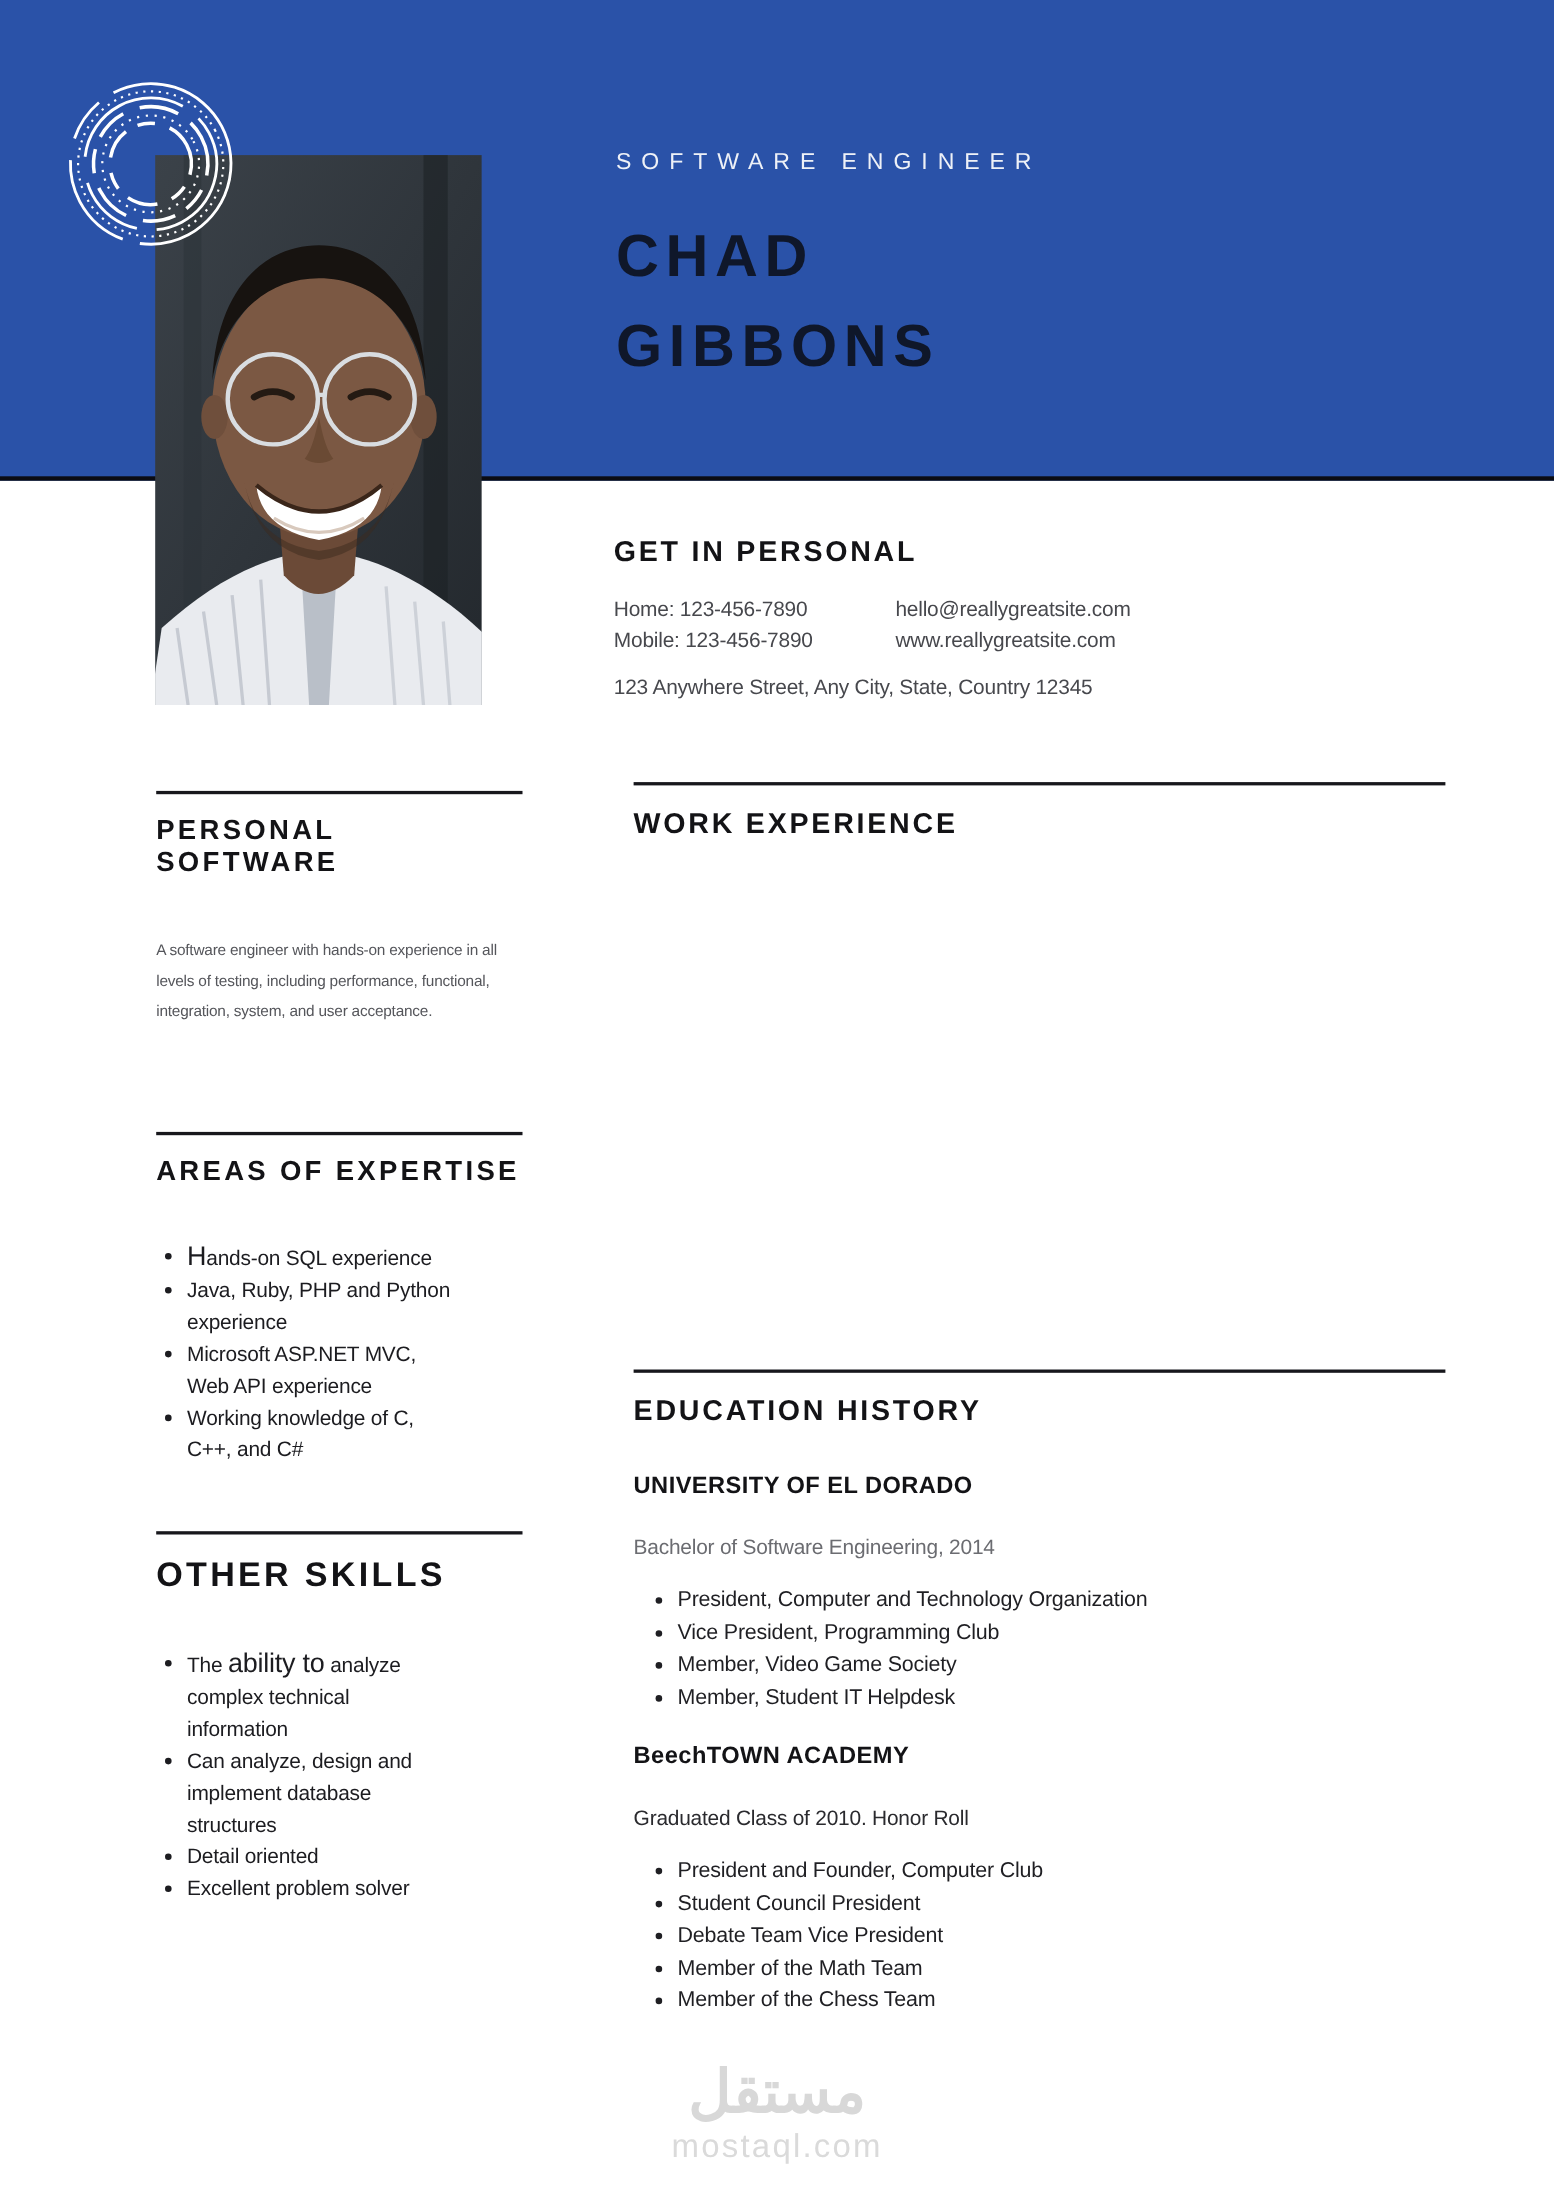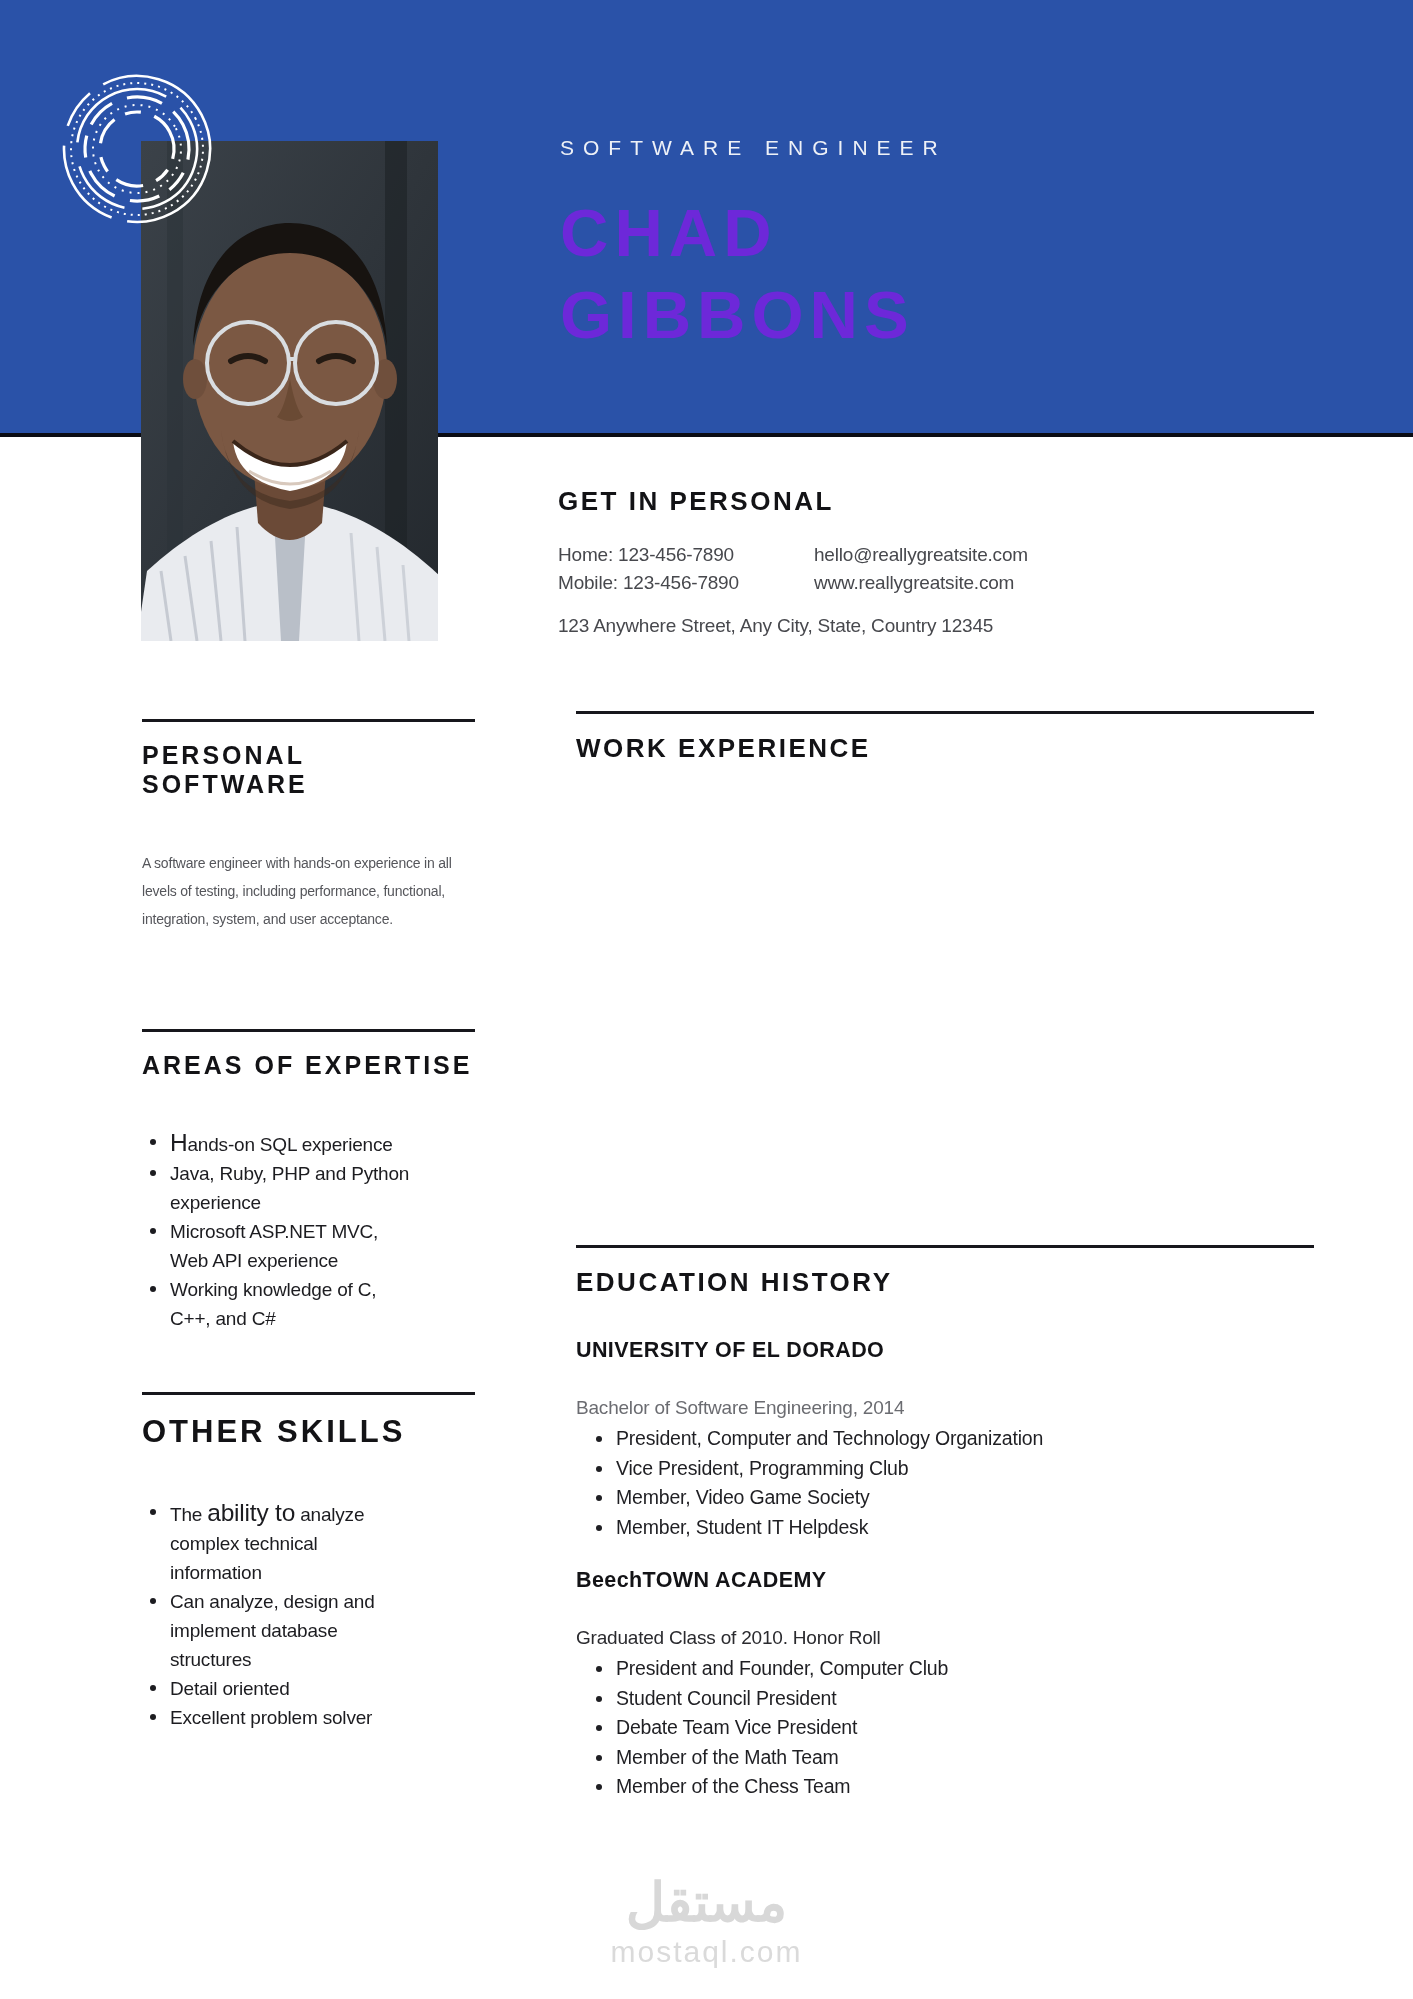--- a/index.html
+++ b/index.html
@@ -5,21 +5,21 @@
   * { margin:0; padding:0; box-sizing:border-box; }
   html,body { background:#ffffff; }
   body { font-family:"Liberation Sans", sans-serif; }
   .page { position:relative; width:1413px; height:1999px; background:#ffffff; overflow:hidden;text-decoration:underline; }
 
   
   .banner { position:absolute; left:0; top:0; width:1413px; height:437px;
             background:#2a52a8; border-bottom:4px solid #0b0c13; }
   .header-text { position:absolute; left:560px; top:136px; color:#ffffff; }
   .role { font-size:21px; font-weight:400; letter-spacing:9px; color:#eef1f7; }
-  .name { margin-top:32px; font-size:67px; font-weight:700; letter-spacing:6px; line-height:82px; color:#6d28d9; }
+  .name { margin-top:32px; font-size:54px; font-weight:700; letter-spacing:6px; line-height:82px; color:#0f172a; }
 
   
   .badge { position:absolute; left:60px; top:72px; width:154px; height:154px; z-index:5; }
 
   
   .photo { position:absolute; left:141px; top:141px; width:297px; height:500px; z-index:4; }
   .photo svg { display:block; width:100%; height:100%; }
 
   
   .contact { position:absolute; left:558px; top:486px; width:745px; }
@@ -45,21 +45,21 @@
                        border-radius:50%; background:#1c1c20; }
   ul.bullets .lg { font-size:24.5px; }
   .narrow li { max-width:268px; }
 
   
   .school { margin-top:40px; }
   .school + .school { margin-top:26px; }
   .school h3 { font-size:21.5px; font-weight:700; letter-spacing:0.4px; color:#131316; }
   .school .sub { margin-top:34px; font-size:19px; letter-spacing:-0.2px; color:#2a2a2e; }
   .school .sub.muted { color:#6b6c71; }
-  .school ul { list-style:none; margin-top:5px; padding-left:18px; }
+  .school ul { list-style:none; margin-top:21px; padding-left:18px; }
   .school ul li { position:relative; padding-left:22px; font-size:19.5px; line-height:29.5px;
                   color:#1f1f23; letter-spacing:-0.2px; }
   .school ul li .dot { position:absolute; left:2px; top:12px; width:6px; height:6px;
                        border-radius:50%; background:#1f1f23; }
 
   
   .watermark { position:absolute; left:0; right:0; top:1872px; text-align:center;
                color:#d8d8d8; z-index:1; }
   .wm-ar { font-size:54px; font-weight:700; line-height:60px; }
   .wm-en { font-size:30px; letter-spacing:2px; line-height:40px; color:#dadada; }

